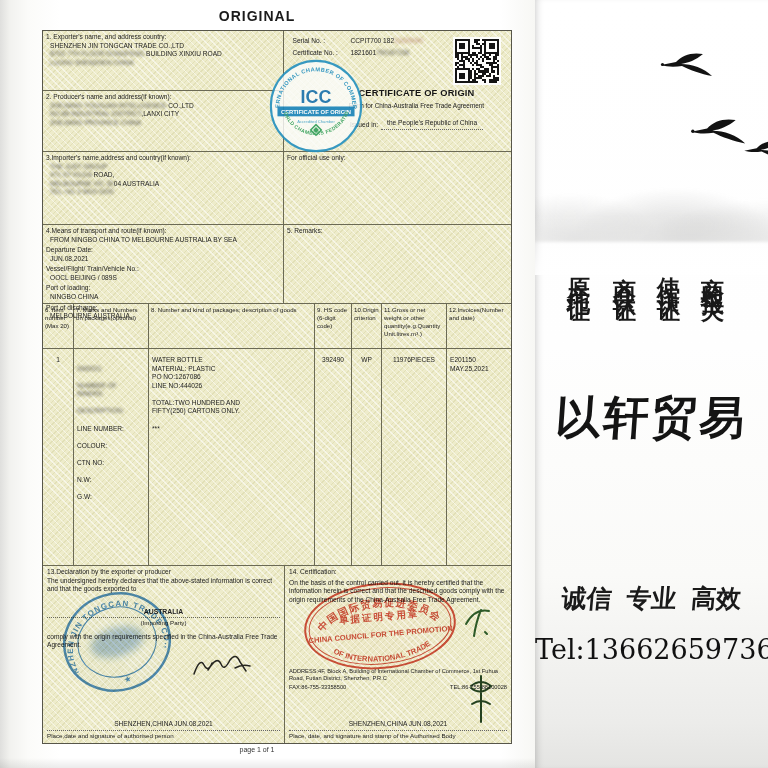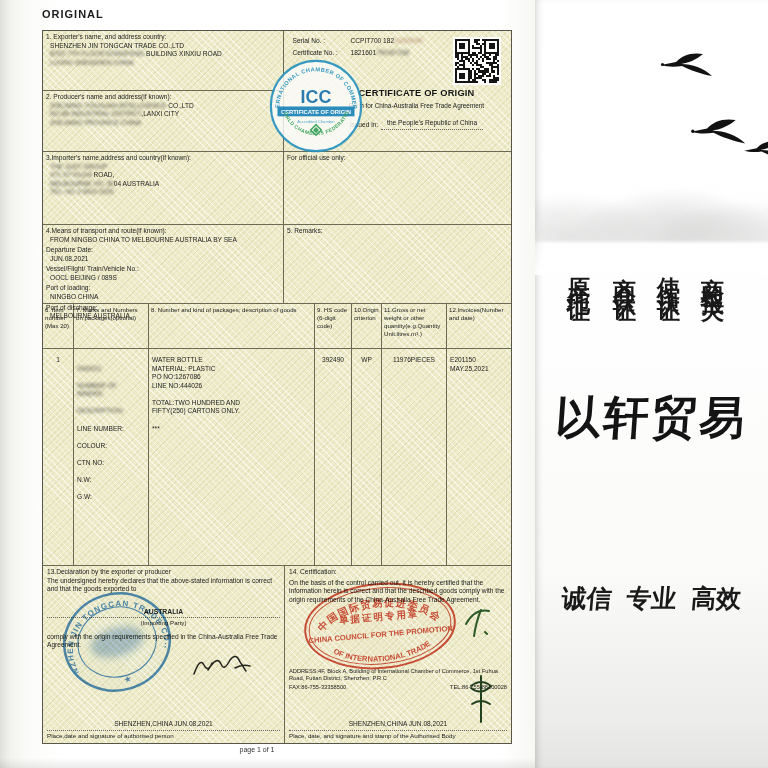--- a/index.html
+++ b/index.html
@@ -4,22 +4,22 @@
 <style>
   html,body{margin:0;padding:0;}
   body{width:768px;height:768px;position:relative;overflow:hidden;
        font-family:"Liberation Sans",sans-serif;background:#fff;color:#222;}
 
   
   .doc-side{position:absolute;left:0;top:0;width:535px;height:768px;
     background:linear-gradient(90deg,#dfdfdd 0,#f2f2ef 10px,#fbfbf9 28px,#fff 60px,#fff 500px,#f7f7f4 535px);}
   .doc-side:after{content:"";position:absolute;left:0;bottom:0;width:100%;height:10px;
     background:linear-gradient(180deg,rgba(0,0,0,0) 0,rgba(0,0,0,.08) 100%);}
-  .original{position:absolute;left:42px;top:8px;width:430px;text-align:left;
-    font-size:11px;font-weight:bold;letter-spacing:1px;color:#1b1b1b;}
+  .original{position:absolute;left:42px;top:8px;width:430px;text-align:center;
+    font-size:14px;font-weight:bold;letter-spacing:1px;color:#1b1b1b;}
   .pagefoot{position:absolute;left:42px;top:746px;width:430px;text-align:center;font-size:7px;color:#333;}
 
   .form{position:absolute;left:42px;top:30px;width:468px;height:712px;
     border:1.3px solid #57564a;display:flex;flex-direction:column;font-size:6.6px;line-height:1.3;
     background-color:#eeeccb;
     background-image:repeating-linear-gradient(45deg,rgba(255,255,255,.55) 0 1px,rgba(0,0,0,0) 1px 5px),
                      repeating-linear-gradient(135deg,rgba(176,172,100,.20) 0 1px,rgba(0,0,0,0) 1px 4px);}
   .row{display:flex;flex:none;}
   .bb{border-bottom:1px solid #6b6a55;}
   .br{border-right:1px solid #6b6a55;}
@@ -787,13 +787,14 @@
     <path d="M1,13 L16,10 C22,3 32,0 43,2 C36,8 28,11 21,12 C32,12 44,16 52,24 C41,22 30,18 22,14 C15,15 7,15 1,13 Z" fill="#121212"></path>
   </svg>
 
   <div class="vcol" style="left:32px;">原产地证</div>
   <div class="vcol" style="left:78px;">商会认证</div>
   <div class="vcol" style="left:122px;">使馆认证</div>
   <div class="vcol" style="left:166px;">商检报关</div>
 
   <div class="brand">以轩贸易</div>
   <div class="slogan">诚信 专业 高效</div>
+  <div class="phone">Tel:13662659736</div>
 </div>
 
 </body></html>

